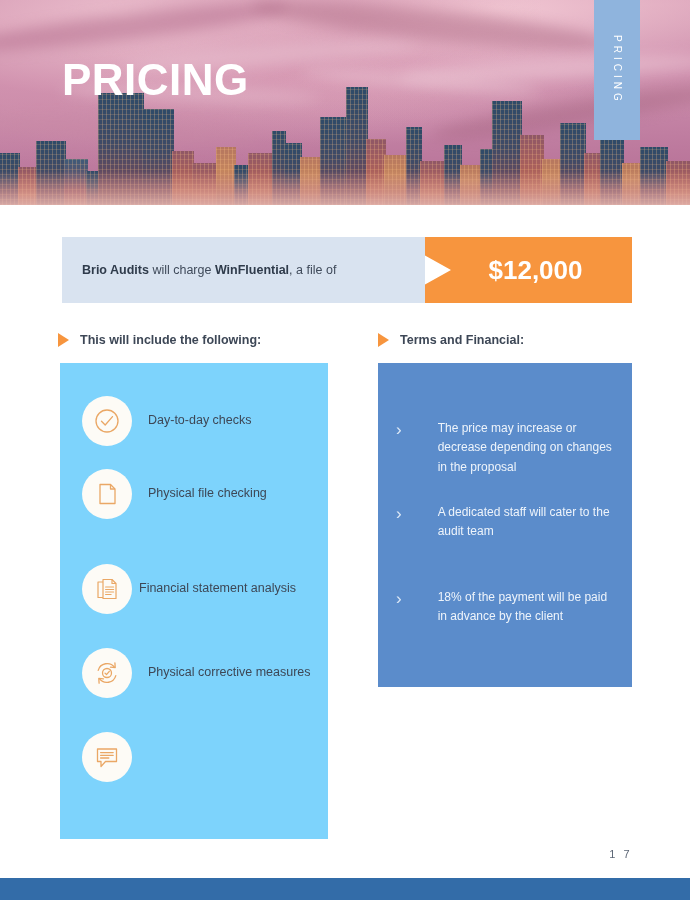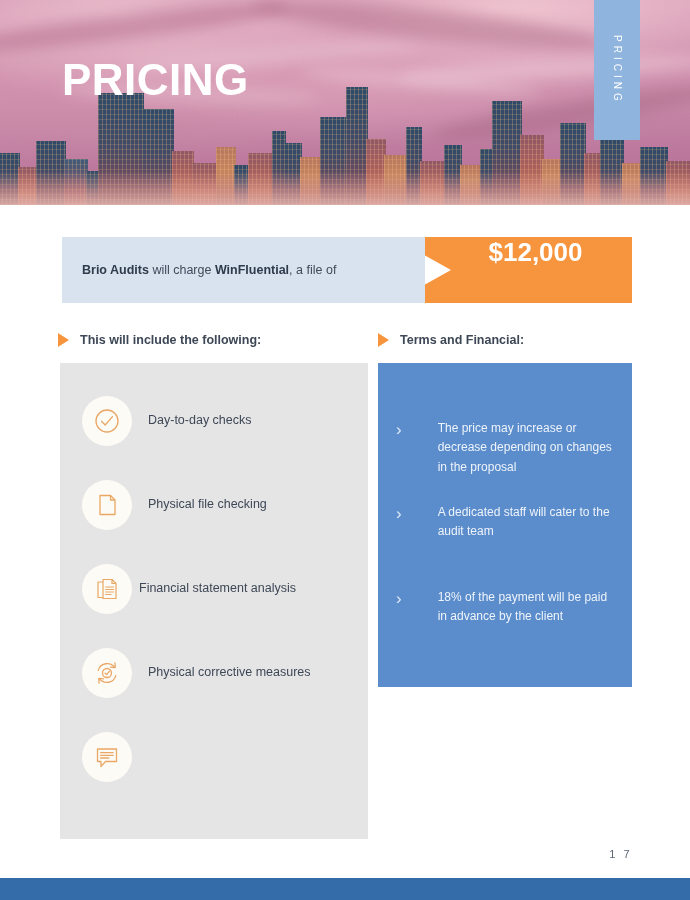--- a/index.html
+++ b/index.html
@@ -126,21 +126,21 @@
     padding-left: 20px;
     font-size: 12.5px;
     color: #3f4a5a;
   }
   .price-label b { font-weight: 700; color: #2f3b4b; }
   .price-amount {
     flex: 1;
     background: #f7953e;
     position: relative;
     display: flex;
-    align-items: flex-start;
+    align-items: center;
     justify-content: center;
     clip-path: polygon(0 0, 100% 0, 100% 100%, 0 100%, 0 72%, 26px 50%, 0 28%);
   }
   .price-amount span {
     color: #ffffff;
     font-size: 26px;
     font-weight: 700;
     padding-left: 14px;
   }
 
@@ -161,33 +161,33 @@
     border-top: 7px solid transparent;
     border-bottom: 7px solid transparent;
     border-left: 11px solid #f7953e;
     flex: 0 0 auto;
   }
 
   
   .left-panel {
     position: absolute;
     left: 60px; top: 363px;
-    width: 308px; height: 476px;
-    background: #e5e5e5;
+    width: 268px; height: 476px;
+    background: #7dd3fc;
   }
   .feature {
     position: absolute;
     left: 22px;
     display: flex;
     align-items: center;
     gap: 16px;
     width: 275px;
   }
   .f0 { top: 33px; }
-  .f1 { top: 117px; }
+  .f1 { top: 106px; }
   .f2 { top: 201px; gap: 7px; }
   .f3 { top: 285px; }
   .f4 { top: 369px; }
   .f-icon {
     flex: 0 0 auto;
     width: 50px; height: 50px;
     border-radius: 50%;
     background: #fdfbf6;
     display: flex;
     align-items: center;

